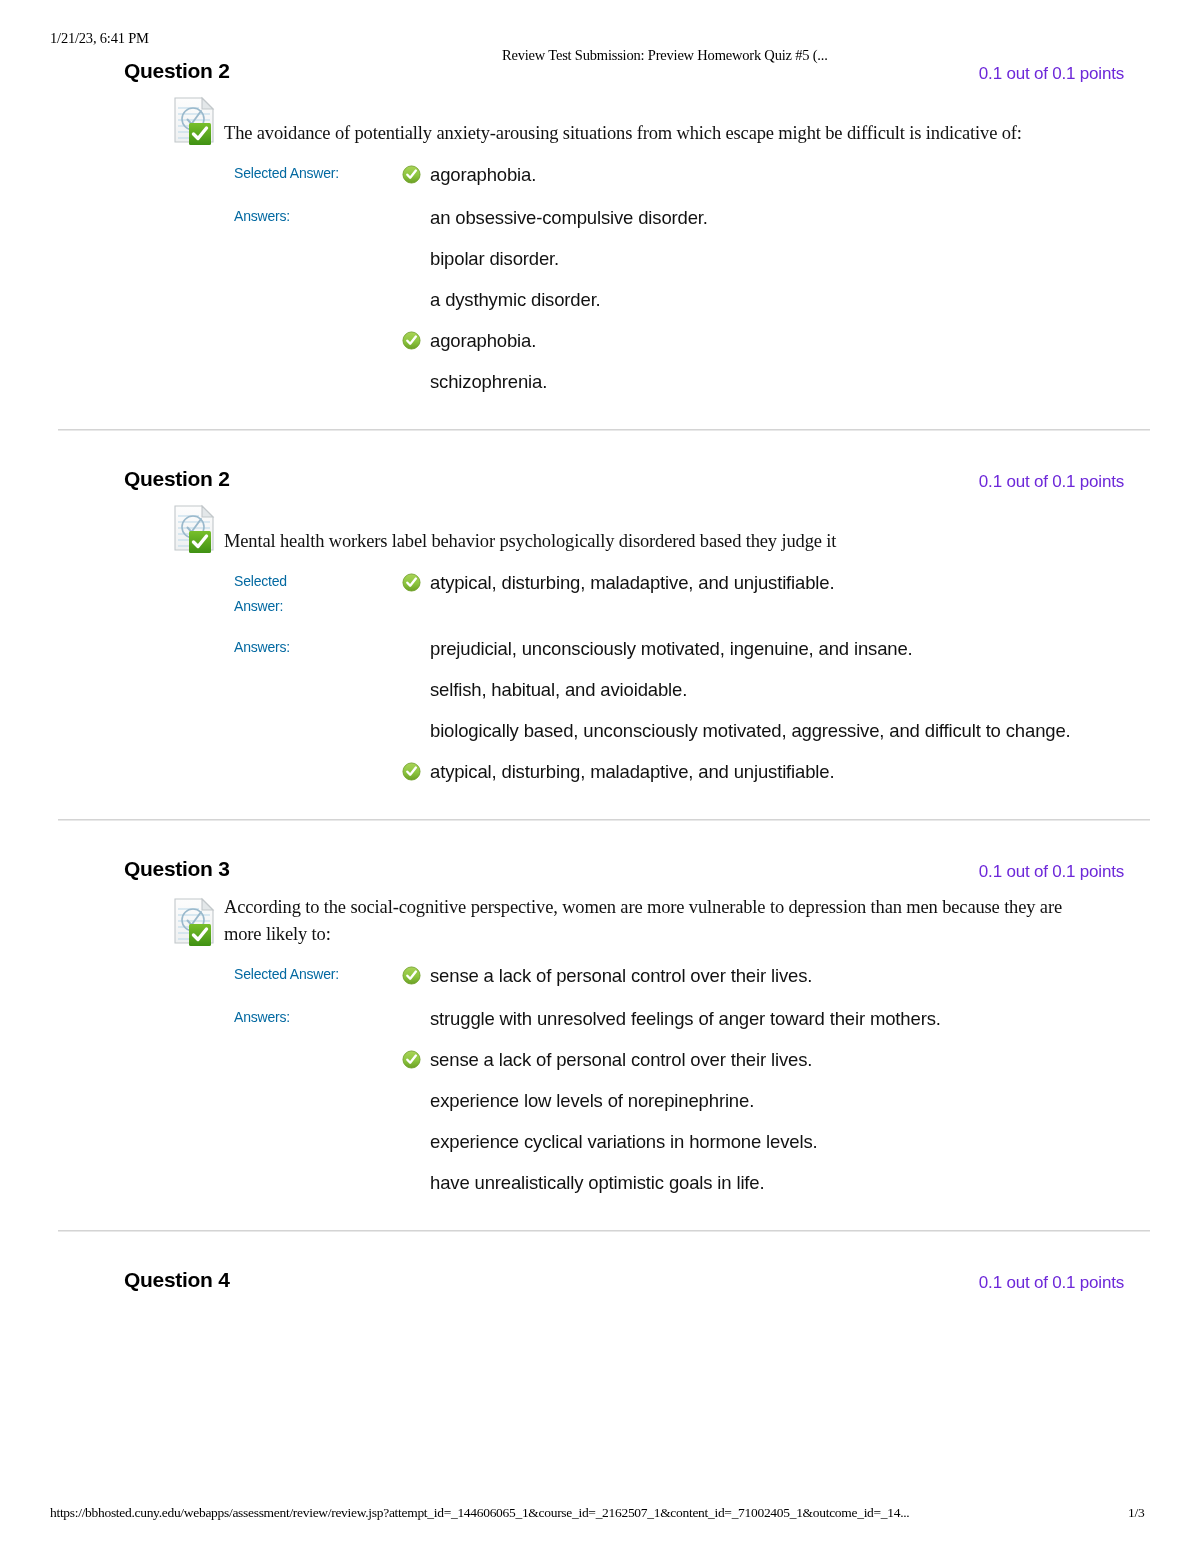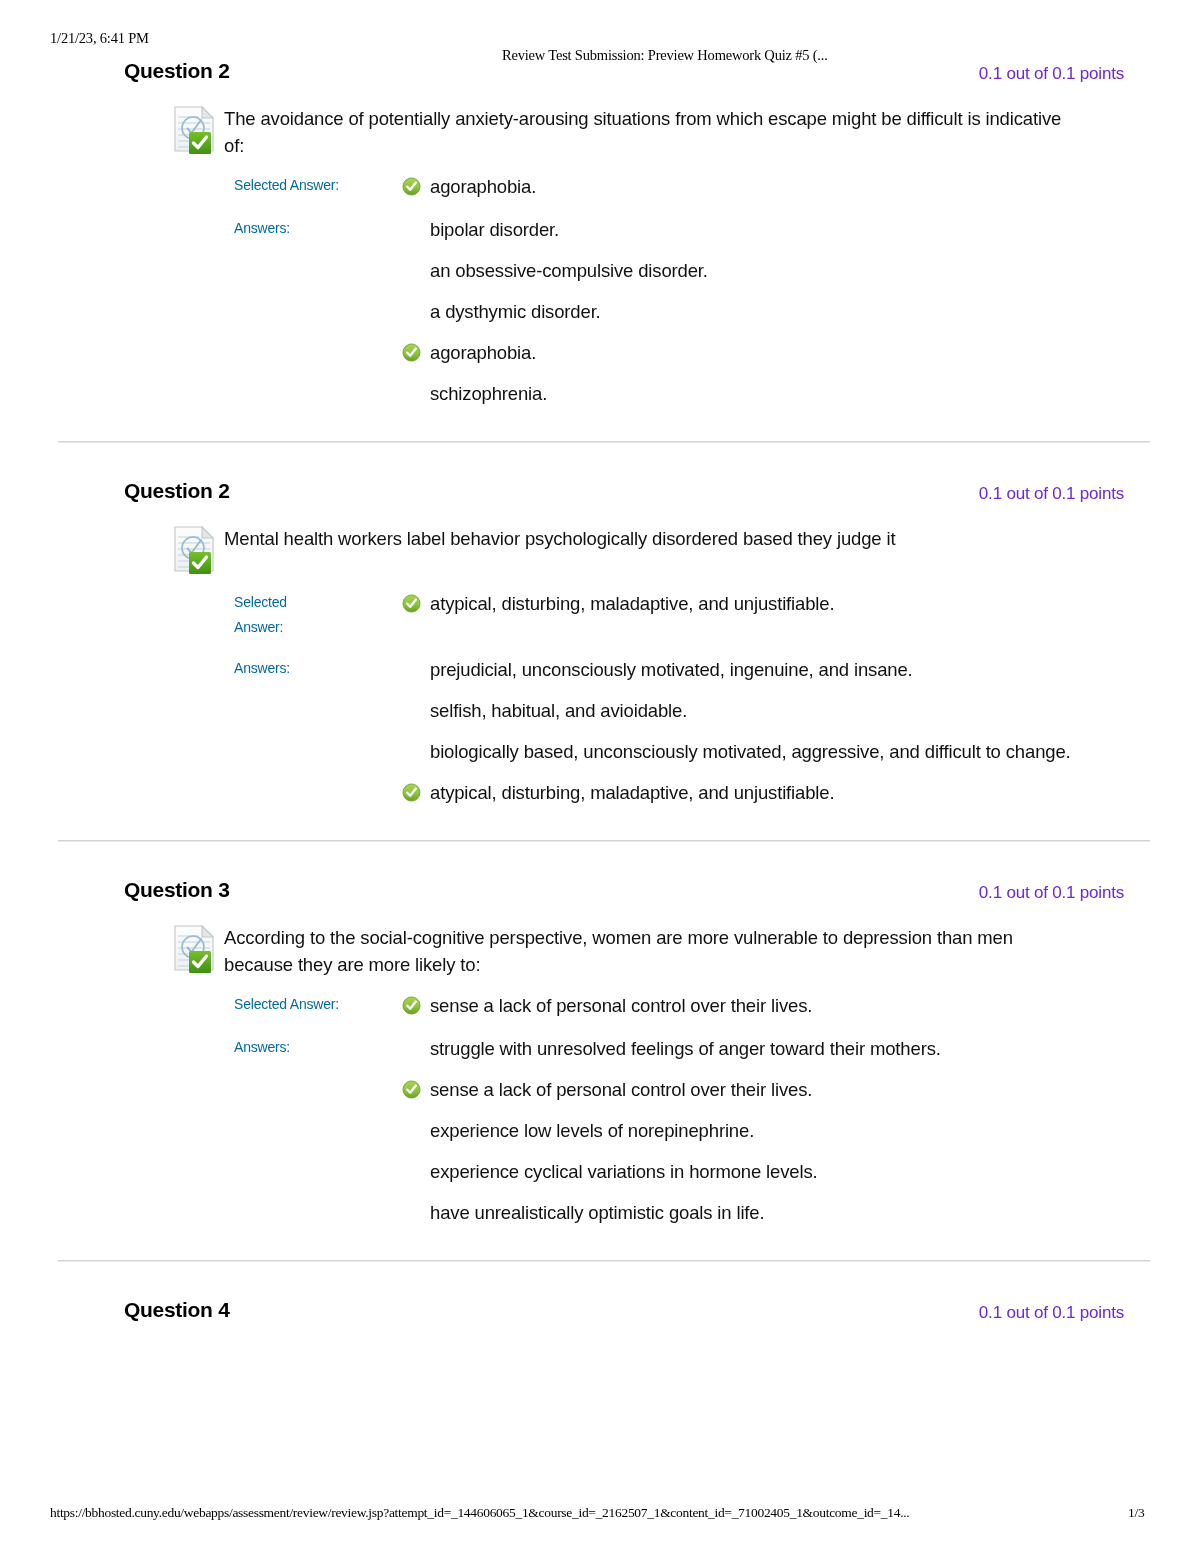--- a/index.html
+++ b/index.html
@@ -103,22 +103,23 @@
     font-size: 17px;
     line-height: 22px;
     letter-spacing: -0.2px;
     color: #6d28d9;
     white-space: nowrap;
   }
 
   
   .q-prompt {
     display: flex;
-    align-items: flex-start;
-    margin: 15px 56px 0 172px;
+    align-items: flex-end;
+    margin: 6px 56px 0 172px;
+    font-family: Liberation Serif, serif;
   }
   .q-icon {
     position: relative;
     flex: 0 0 auto;
     width: 46px;
     height: 52px;
     margin-right: 6px;
     margin-top: 1px;
   }
   .q-text {
@@ -267,25 +268,25 @@
   </svg>
         </div>
         <div class="ans-text">agoraphobia.</div>
       </div>
       <div class="ans-row tight">
         <div class="ans-label">Answers:</div>
         <div style="flex:1 1 auto;">
           <div class="opt-list">
         <div class="opt-row">
           <div class="opt-mark"></div>
+          <div class="opt-text">an obsessive-compulsive disorder.</div>
+        </div>
+        <div class="opt-row">
+          <div class="opt-mark"></div>
           <div class="opt-text">bipolar disorder.</div>
-        </div>
-        <div class="opt-row">
-          <div class="opt-mark"></div>
-          <div class="opt-text">an obsessive-compulsive disorder.</div>
         </div>
         <div class="opt-row">
           <div class="opt-mark"></div>
           <div class="opt-text">a dysthymic disorder.</div>
         </div>
         <div class="opt-row">
           <div class="opt-mark">
   <svg class="check-badge" viewBox="0 0 20 20" xmlns="http://www.w3.org/2000/svg">
     <defs>
       <linearGradient id="cbggreen-check-circle-icon" x1="0" y1="0" x2="0" y2="1">

